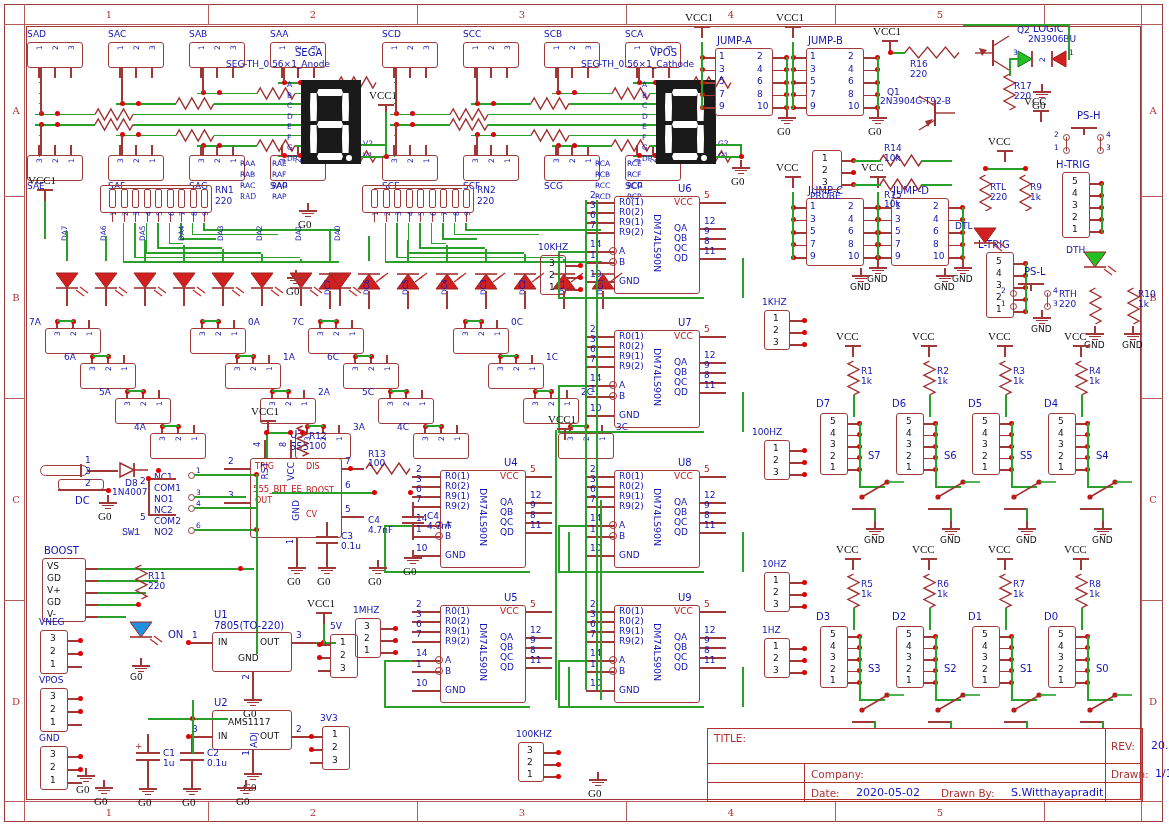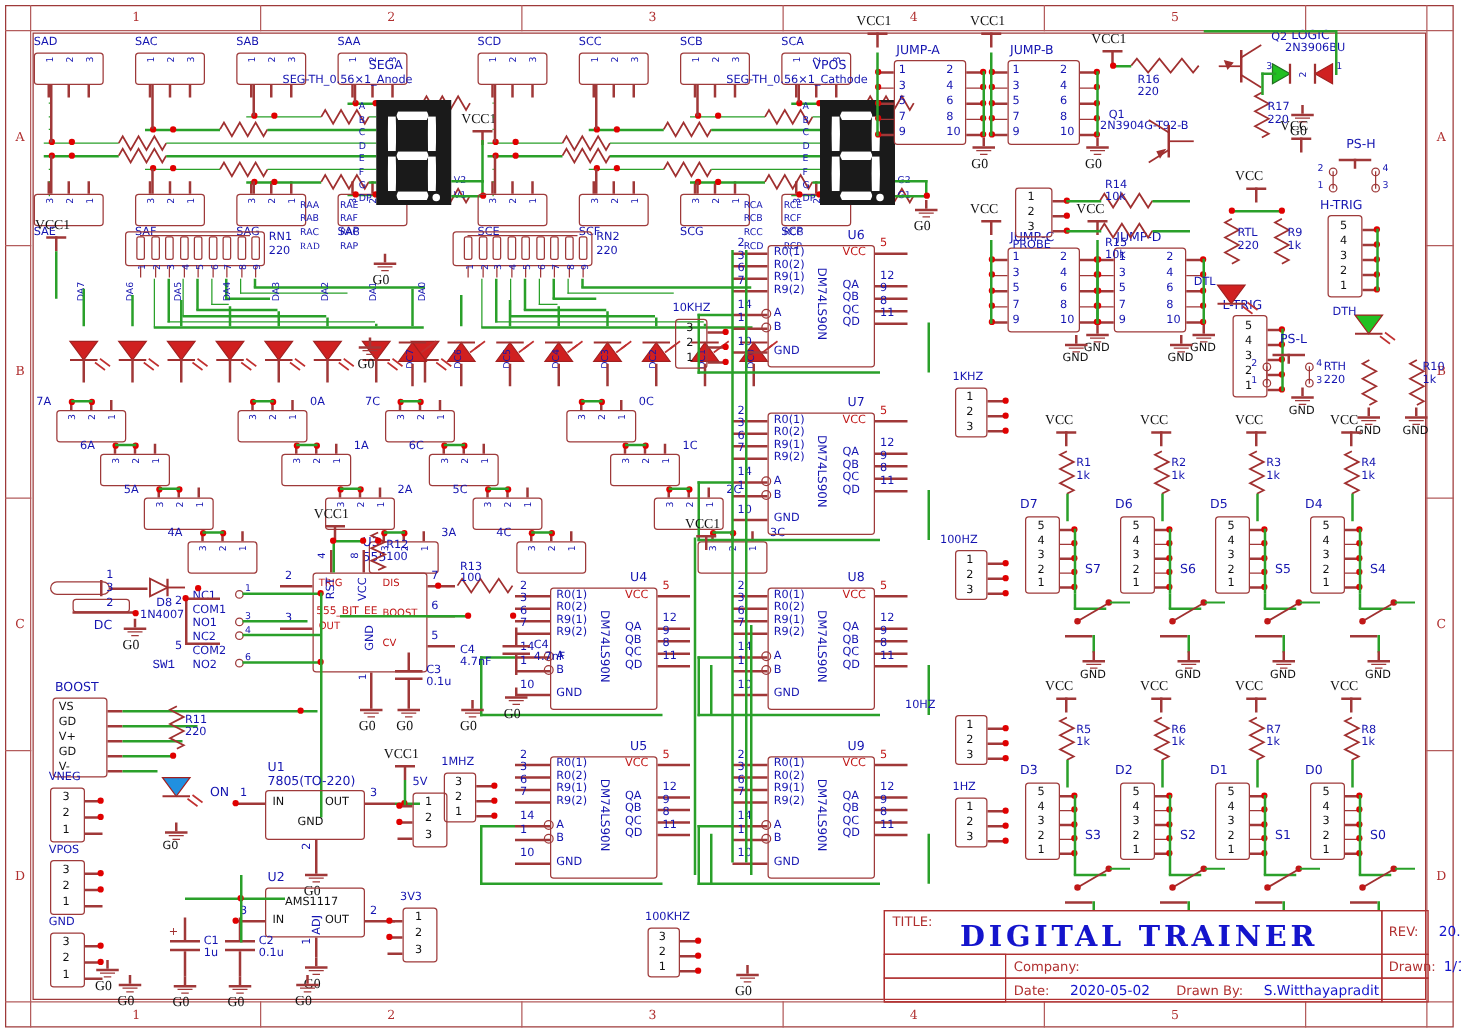--- a/index.html
+++ b/index.html
@@ -1173,21 +1173,21 @@
       <div class="lbl-k" style="left:773px;top:444px;">1</div>
       <div class="wireR" style="left:790px;top:450px;width:16px;height:1.6px;"></div>
       <div class="jct" style="left:801.5px;top:447.5px;"></div>
       <div class="lbl-k" style="left:773px;top:456px;">2</div>
       <div class="wireR" style="left:790px;top:462px;width:16px;height:1.6px;"></div>
       <div class="jct" style="left:801.5px;top:459.5px;"></div>
       <div class="lbl-k" style="left:773px;top:468px;">3</div>
       <div class="wireR" style="left:790px;top:474px;width:16px;height:1.6px;"></div>
       <div class="jct" style="left:801.5px;top:471.5px;"></div>
       <div class="box" style="left:764px;top:572px;width:26px;height:40px;"></div>
-      <div class="lbl" style="left:724px;top:560px;">10HZ</div>
+      <div class="lbl" style="left:762px;top:560px;">10HZ</div>
       <div class="lbl-k" style="left:773px;top:576px;">1</div>
       <div class="wireR" style="left:790px;top:582px;width:16px;height:1.6px;"></div>
       <div class="jct" style="left:801.5px;top:579.5px;"></div>
       <div class="lbl-k" style="left:773px;top:588px;">2</div>
       <div class="wireR" style="left:790px;top:594px;width:16px;height:1.6px;"></div>
       <div class="jct" style="left:801.5px;top:591.5px;"></div>
       <div class="lbl-k" style="left:773px;top:600px;">3</div>
       <div class="wireR" style="left:790px;top:606px;width:16px;height:1.6px;"></div>
       <div class="jct" style="left:801.5px;top:603.5px;"></div>
       <div class="box" style="left:764px;top:638px;width:26px;height:40px;"></div>
@@ -2281,21 +2281,20 @@
   <div class="tb" style="left:707px;top:728px;width:434px;height:72px;background:#fff;">
     <div class="tb" style="left:-1px;top:-1px;width:399px;height:36px;"></div>
     <div class="tb" style="left:397px;top:-1px;width:38px;height:36px;"></div>
     <div class="tb" style="left:-1px;top:34px;width:399px;height:20px;"></div>
     <div class="tb" style="left:397px;top:34px;width:38px;height:20px;"></div>
     <div class="tb" style="left:-1px;top:53px;width:399px;height:20px;"></div>
     <div class="tb" style="left:397px;top:53px;width:38px;height:20px;"></div>
     <div class="tb" style="left:-1px;top:34px;width:98px;height:39px;"></div>
 
     <div class="tb-lab" style="left:6px;top:3px;">TITLE:</div>
-    <div class="tb-title" style="left:60px;top:7px;">DIGITAL TRAINER</div>
     <div class="tb-lab" style="left:403px;top:11px;">REV:</div>
     <div class="tb-val" style="left:443px;top:10px;">20.05</div>
     <div class="tb-lab" style="left:103px;top:39px;">Company:</div>
     <div class="tb-lab" style="left:403px;top:39px;">Drawn:</div>
     <div class="tb-val" style="left:447px;top:38px;">1/1</div>
     <div class="tb-lab" style="left:103px;top:58px;">Date:</div>
     <div class="tb-val" style="left:148px;top:57px;">2020-05-02</div>
     <div class="tb-lab" style="left:233px;top:58px;">Drawn By:</div>
     <div class="tb-val" style="left:303px;top:57px;">S.Witthayapradit</div>
   </div>

